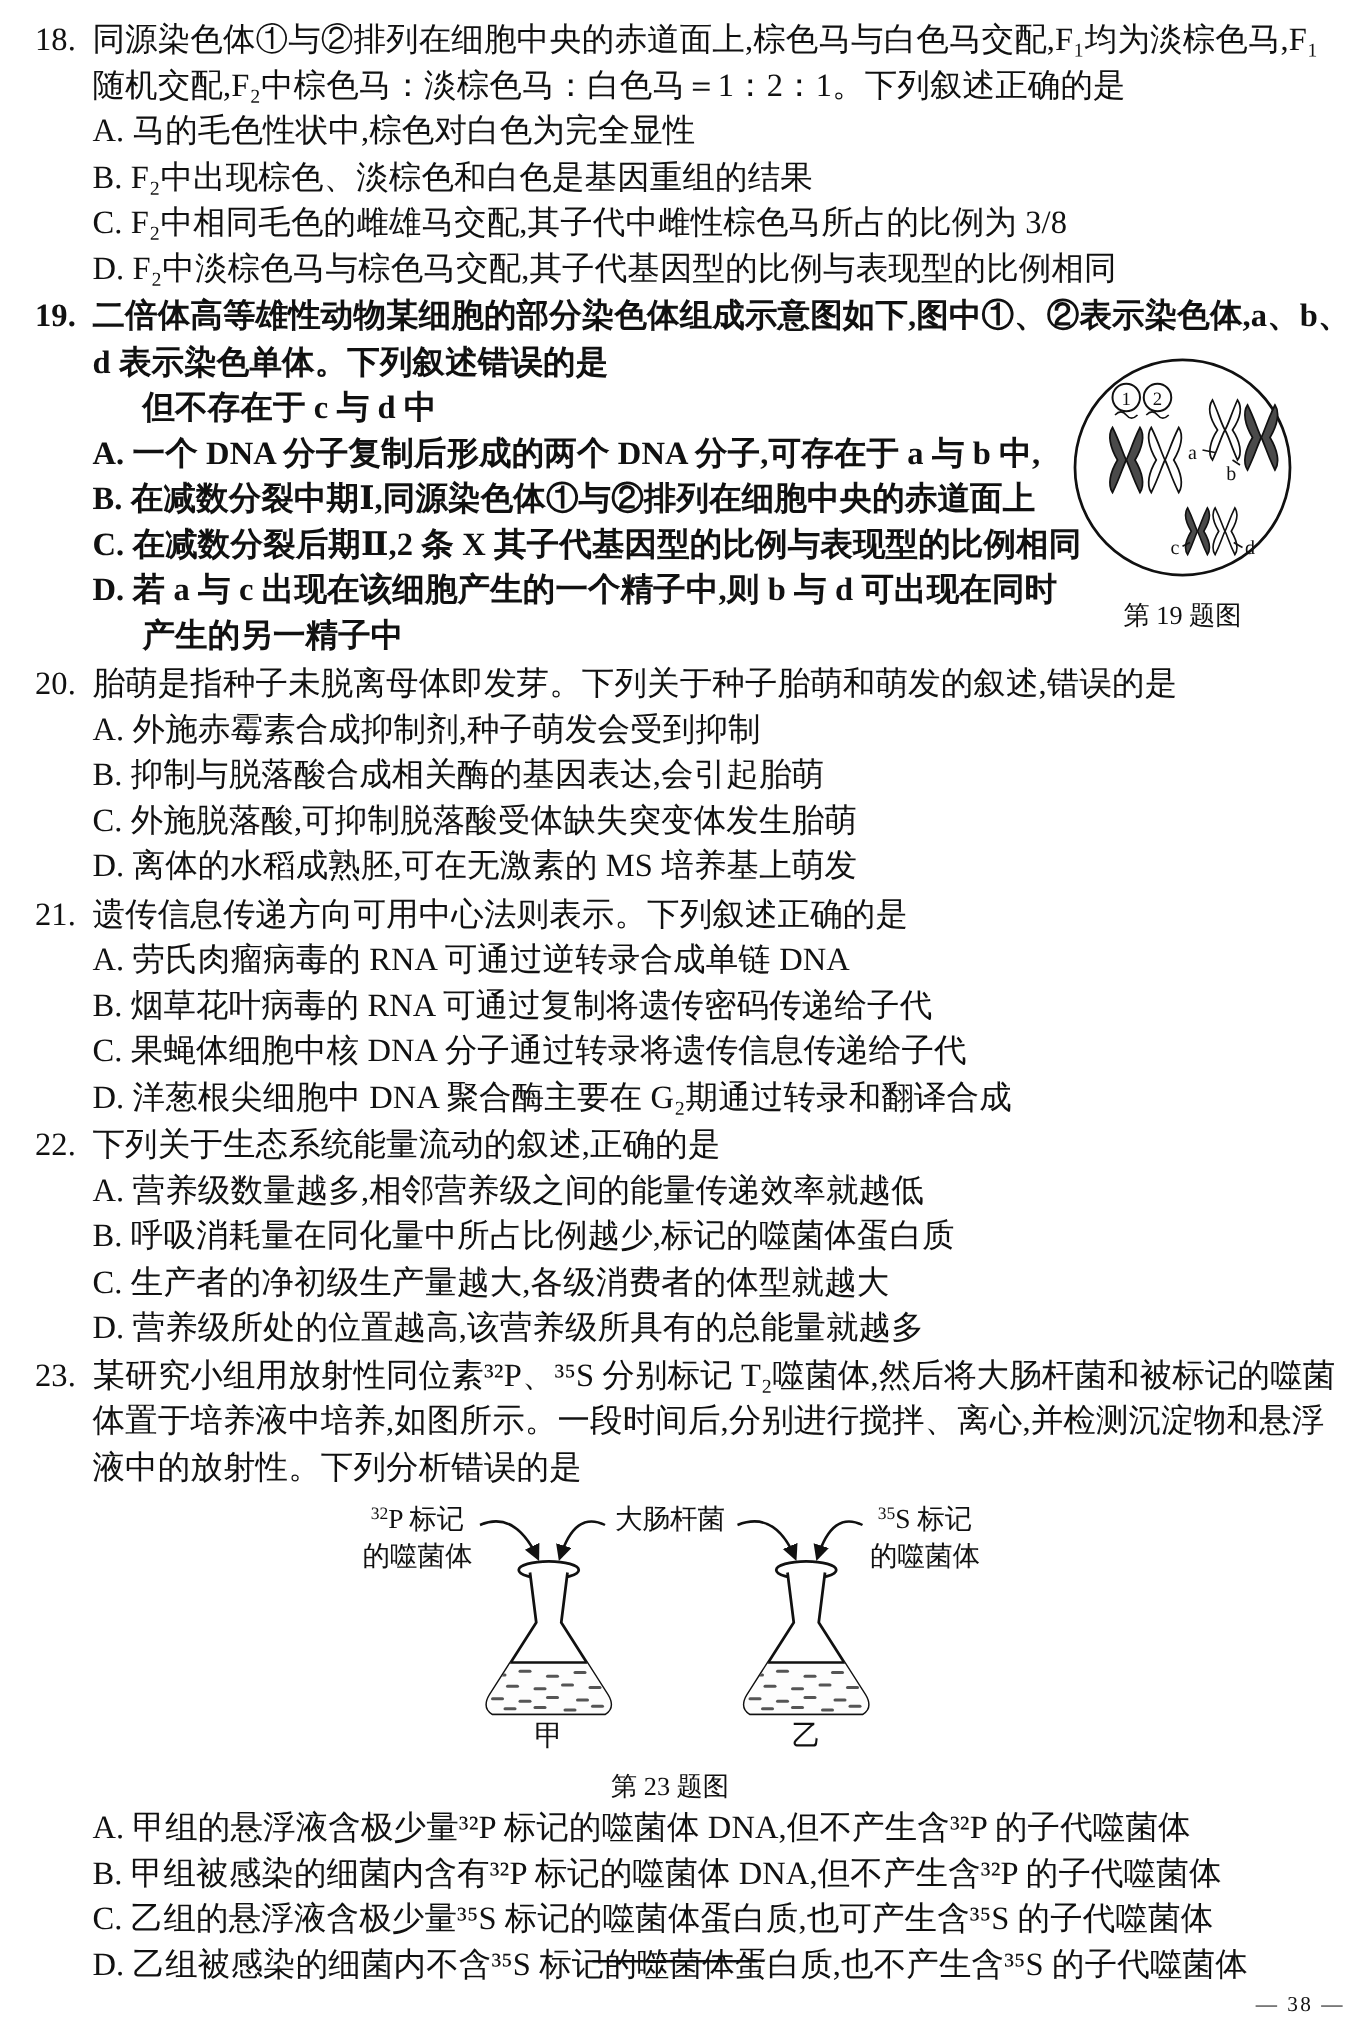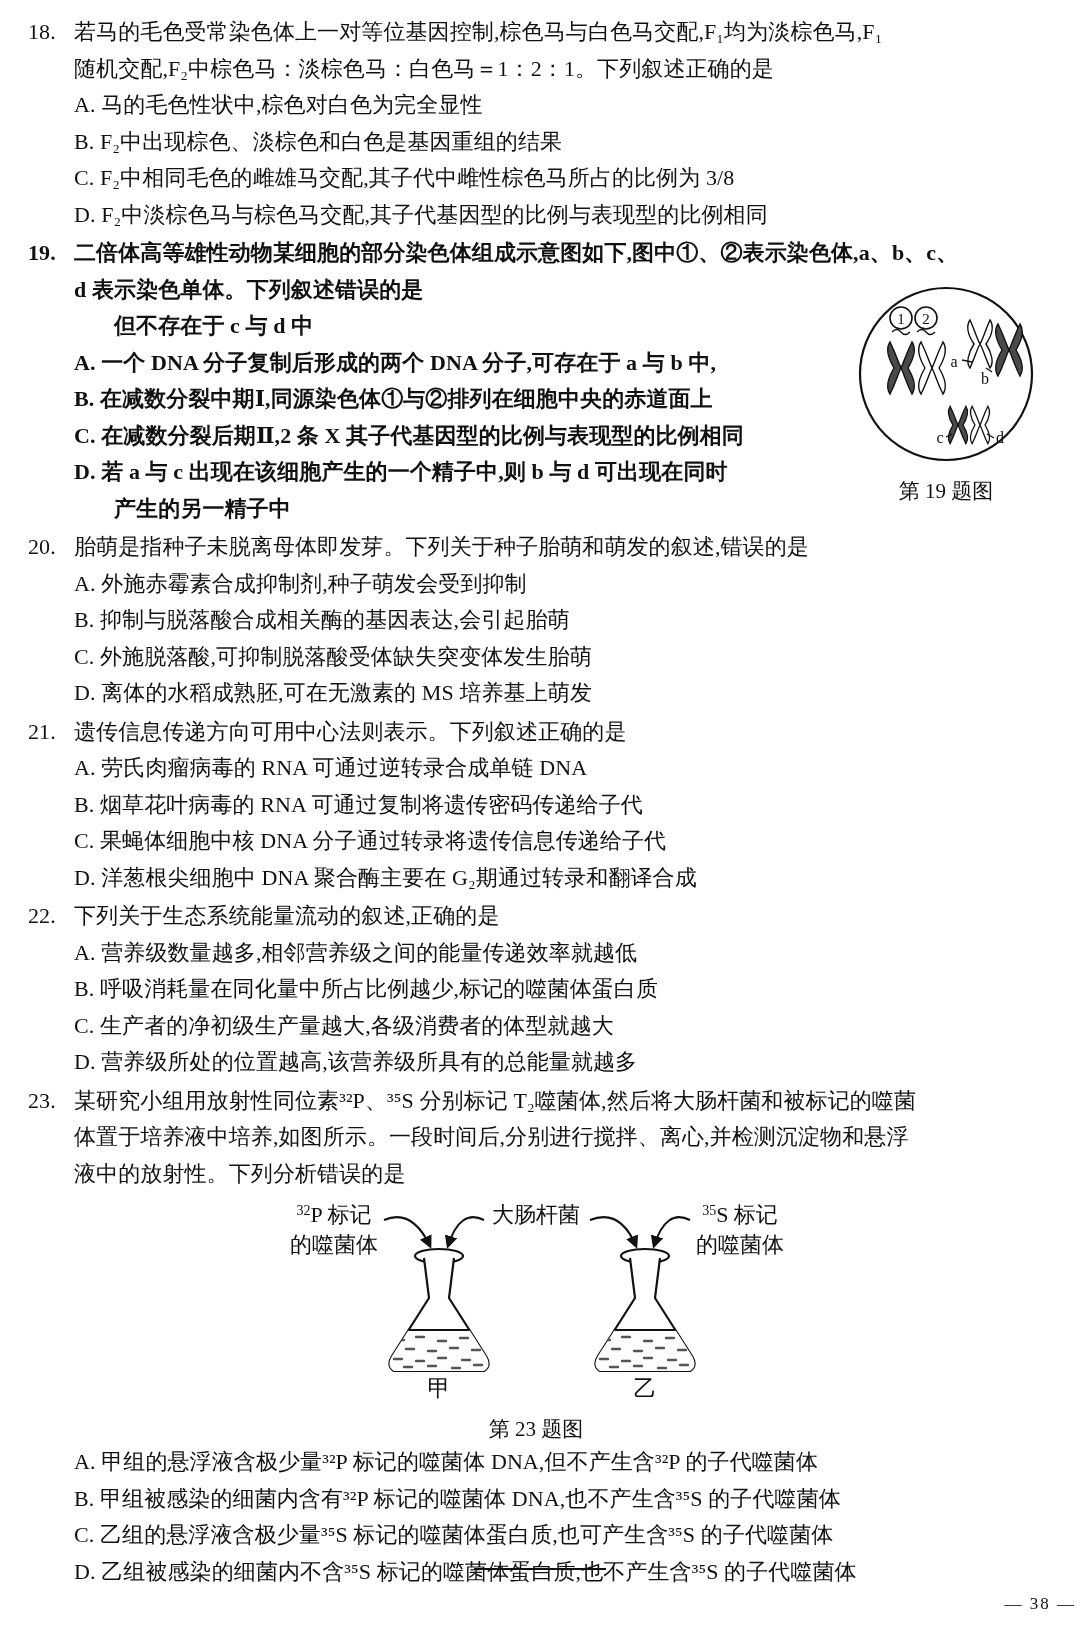--- a/index.html
+++ b/index.html
@@ -20,21 +20,21 @@
     width: 1080px;
     height: 1632px;
     padding: 0;
     box-sizing: border-box;
   }
   .qblock {
     position: relative;
     padding: 0 36px 0 28px;
   }
   .qline {
-    font-size: 22px;
+    font-size: 26px;
     line-height: 36.5px;
     letter-spacing: 0.1px;
     white-space: nowrap;
   }
   .stem {
     display: flex;
     align-items: flex-start;
   }
   .qnum {
     flex: 0 0 auto;
@@ -94,21 +94,21 @@
   }
 </style>
 </head>
 <body>
 
 <div class="page">
 
   <div class="qblock" style="padding-top:14px;">
     <div class="qline stem">
       <span class="qnum">18.</span>
-      <span class="stemtext">若马的毛色受常染色体上一对等位基因控制,棕色马与白色马交配,F₁均为淡棕色马,F₁</span>
+      <span class="stemtext">同源染色体①与②排列在细胞中央的赤道面上,棕色马与白色马交配,F₁均为淡棕色马,F₁</span>
     </div>
     <div class="qline indent1">随机交配,F₂中棕色马：淡棕色马：白色马＝1：2：1。下列叙述正确的是</div>
     <div class="qline opt">A. 马的毛色性状中,棕色对白色为完全显性</div>
     <div class="qline opt">B. F₂中出现棕色、淡棕色和白色是基因重组的结果</div>
     <div class="qline opt">C. F₂中相同毛色的雌雄马交配,其子代中雌性棕色马所占的比例为 3/8</div>
     <div class="qline opt">D. F₂中淡棕色马与棕色马交配,其子代基因型的比例与表现型的比例相同</div>
   </div>
 
   <div class="qblock" style="margin-top:2px;font-weight:bold;">
     <div class="qline stem">
@@ -306,21 +306,21 @@
             </g>
           </g>
         </g>
         <text x="429" y="202" font-family="'Liberation Serif',serif" font-size="23" text-anchor="middle" fill="#111">乙</text>
       </svg>
     </div>
 
     <div class="figcap" style="margin-top:-4px;margin-bottom:2px;">第 23 题图</div>
 
     <div class="qline opt" style="padding-left:46px;">A. 甲组的悬浮液含极少量³²P 标记的噬菌体 DNA,但不产生含³²P 的子代噬菌体</div>
-    <div class="qline opt" style="padding-left:46px;">B. 甲组被感染的细菌内含有³²P 标记的噬菌体 DNA,也不产生含³⁵S 的子代噬菌体</div>
+    <div class="qline opt" style="padding-left:46px;">B. 甲组被感染的细菌内含有³²P 标记的噬菌体 DNA,但不产生含³²P 的子代噬菌体</div>
     <div class="qline opt" style="padding-left:46px;">C. 乙组的悬浮液含极少量³⁵S 标记的噬菌体蛋白质,也可产生含³⁵S 的子代噬菌体</div>
     <div class="qline opt" style="padding-left:46px;">D. 乙组被感染的细菌内不含³⁵S 标记的噬菌体蛋白质,也不产生含³⁵S 的子代噬菌体</div>
   </div>
 
   <div class="rule"></div>
   <div class="pagenum">— 38 —</div>
 
 </div>
 
 </body></html>

